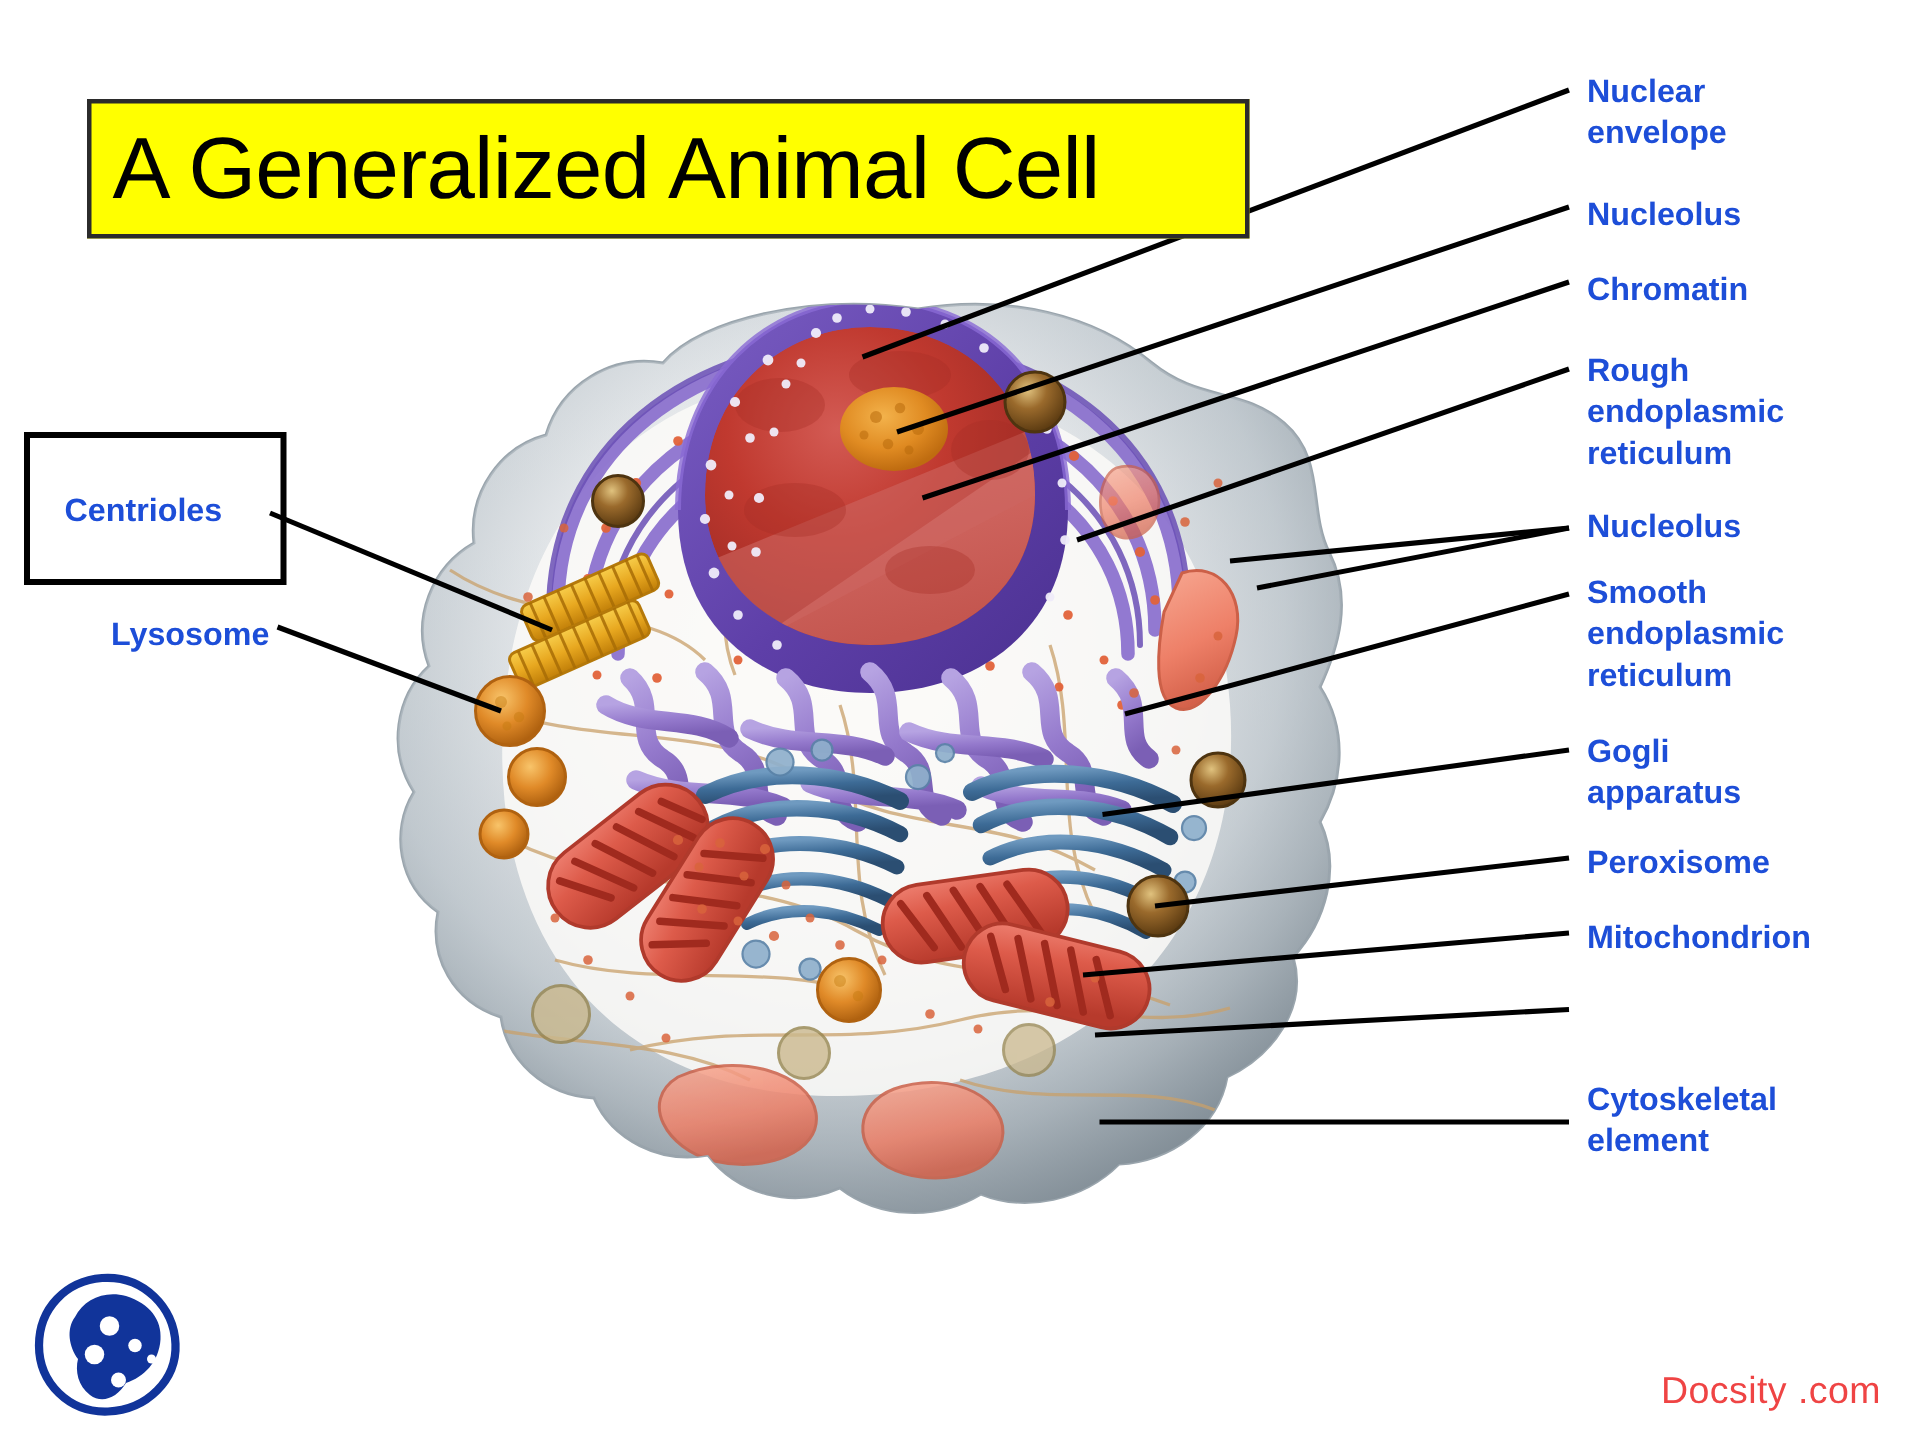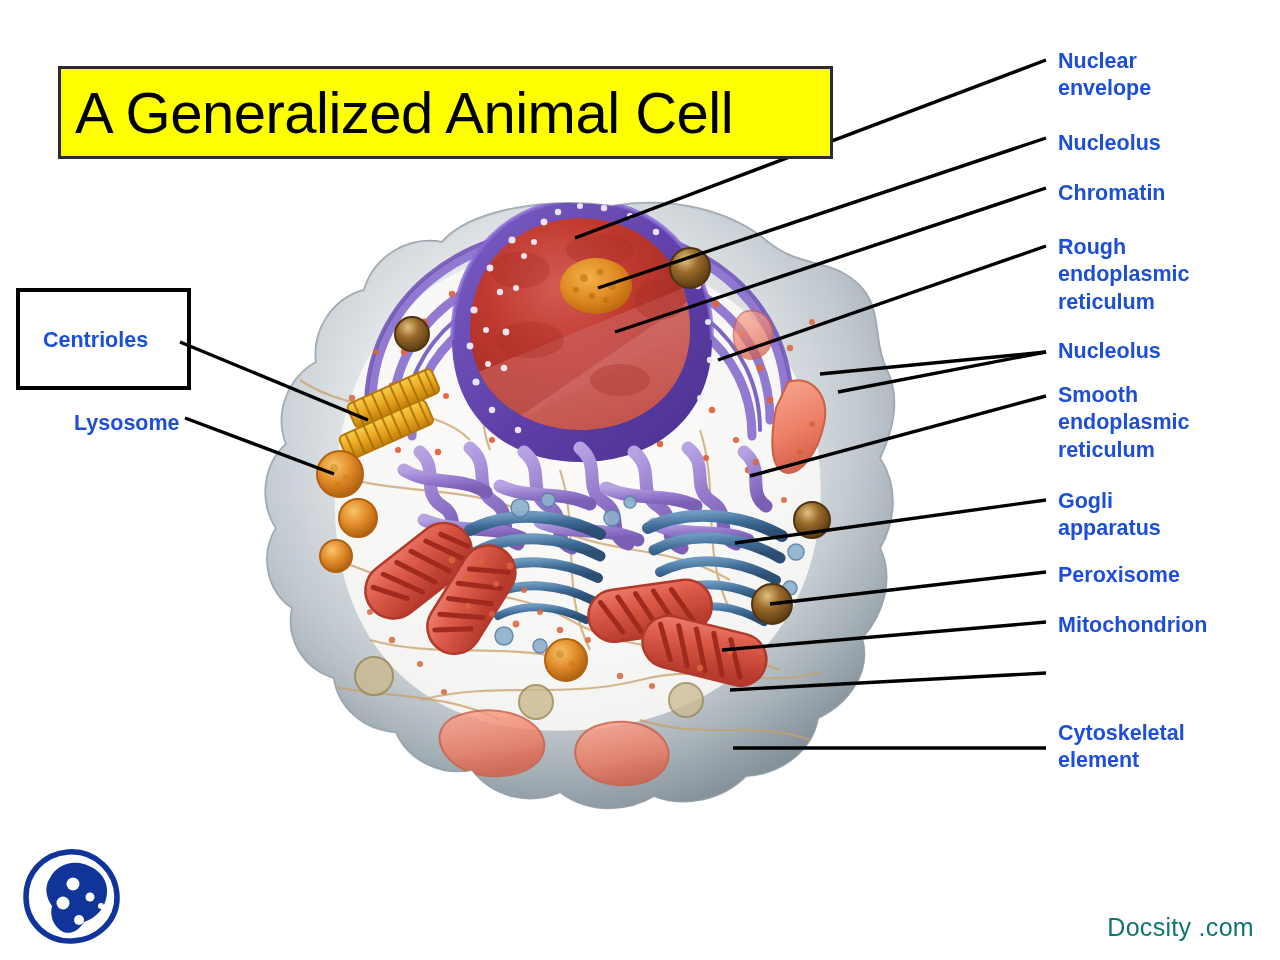--- a/index.html
+++ b/index.html
@@ -68,21 +68,21 @@
   .label-left {
     text-align: right;
   }
 
   
   #docsity-text {
     position: absolute;
     right: 26px;
     bottom: 18px;
     font-size: 25px;
-    color: #0f766e;
+    color: #ef4444;
     font-family: "Liberation Sans", sans-serif;
     letter-spacing: 0.3px;
   }
 
   
   #leader-svg, #cell-svg, #logo-svg {
     position: absolute;
     left: 0;
     top: 0;
   }

